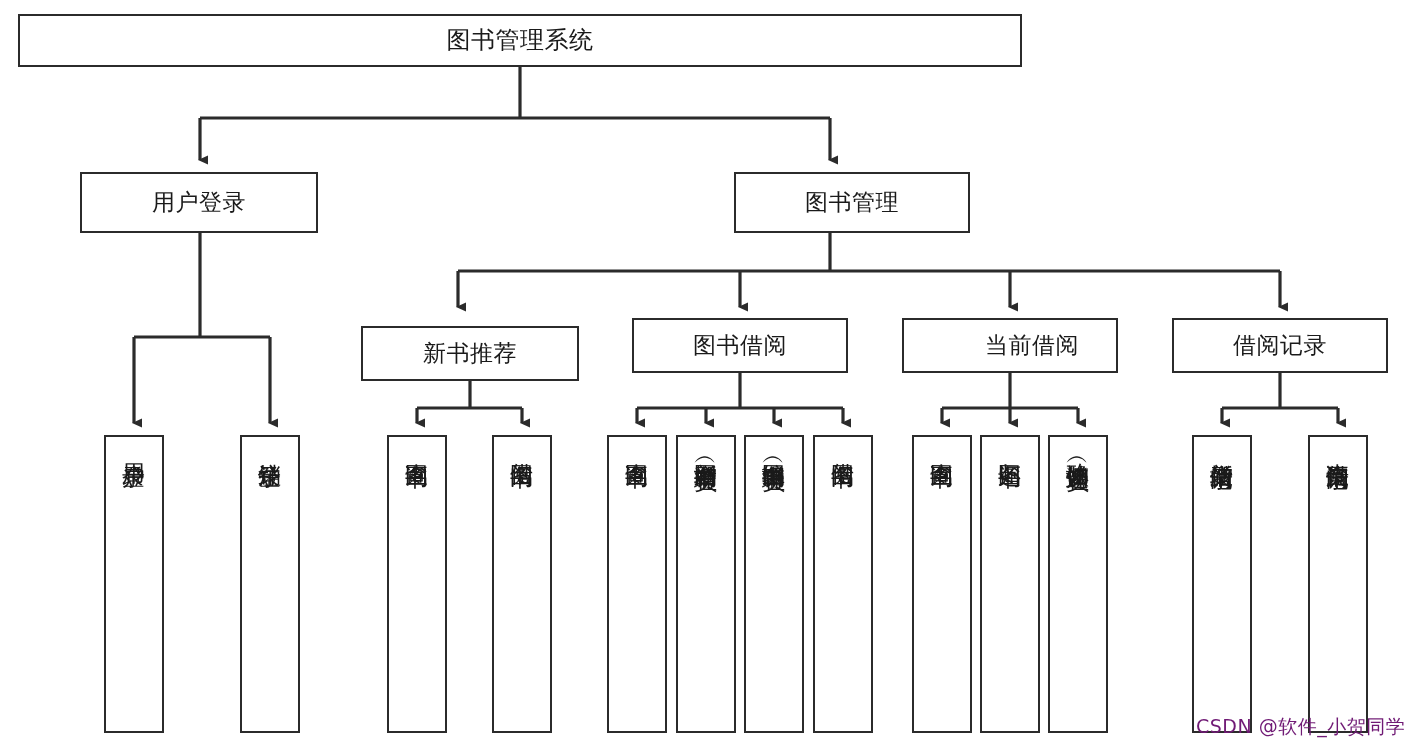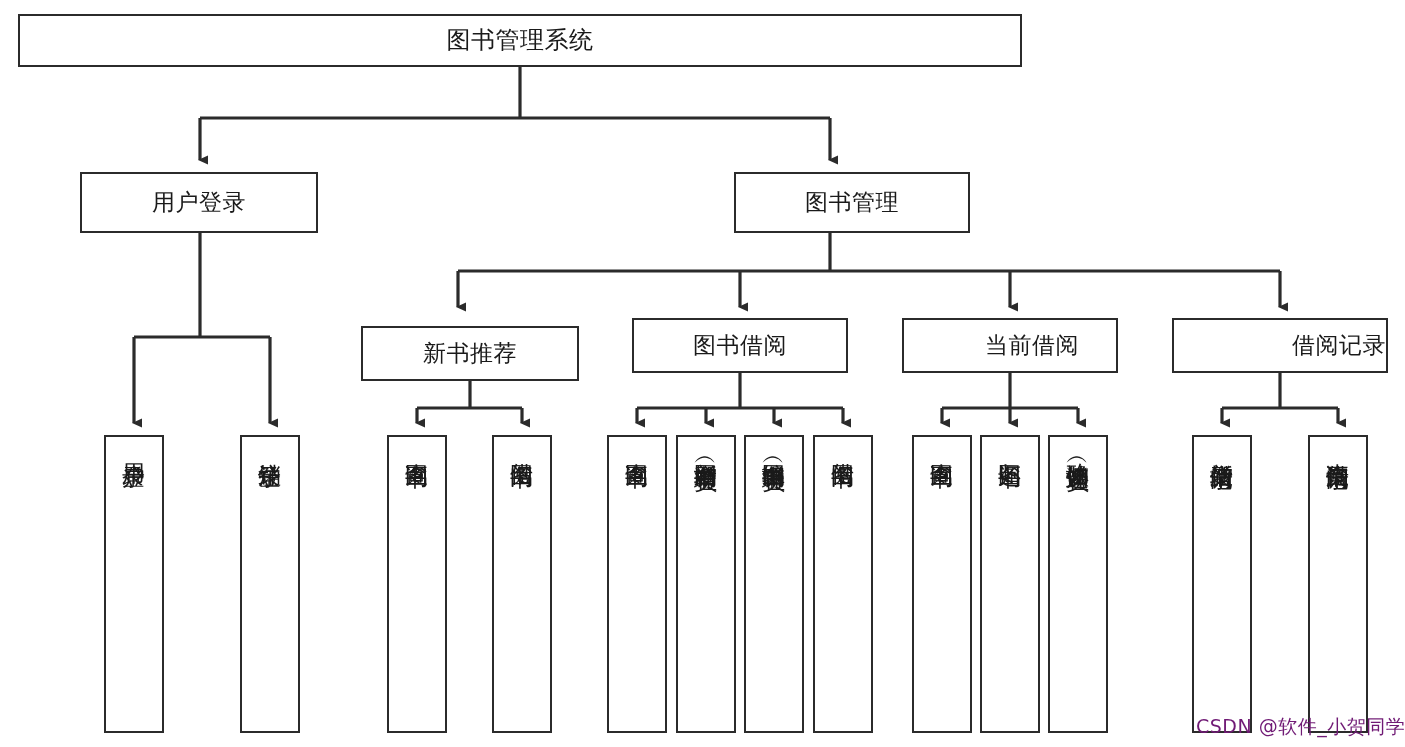--- a/index.html
+++ b/index.html
@@ -141,21 +141,21 @@
   </div>
 
   <div class="node level3" style="left:632px; top:318px; width:216px; height:55px;align-items:center;">
     <span class="label">图书借阅</span>
   </div>
 
   <div class="node level3" style="left:902px; top:318px; width:216px; height:55px;padding-left:44px;">
     <span class="label">当前借阅</span>
   </div>
 
-  <div class="node level3" style="left:1172px; top:318px; width:216px; height:55px;justify-content:flex-end;">
+  <div class="node level3" style="left:1172px; top:318px; width:216px; height:55px;">
     <span class="label">借阅记录</span>
   </div>
 
   <div class="node leaf" style="left:104px; top:435px; width:60px; height:298px;">
     <span class="label">用户登录</span>
   </div>
   <div class="node leaf" style="left:240px; top:435px; width:60px; height:298px;">
     <span class="label">注销登录</span>
   </div>
 

